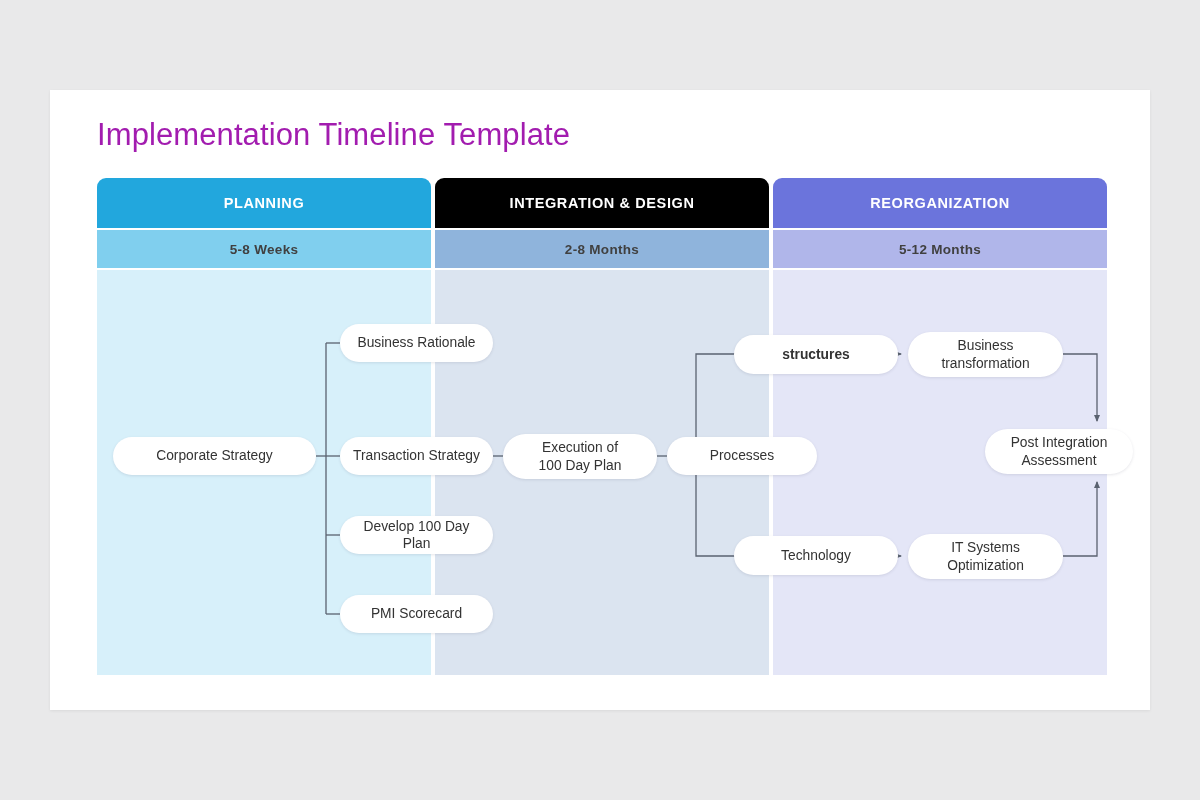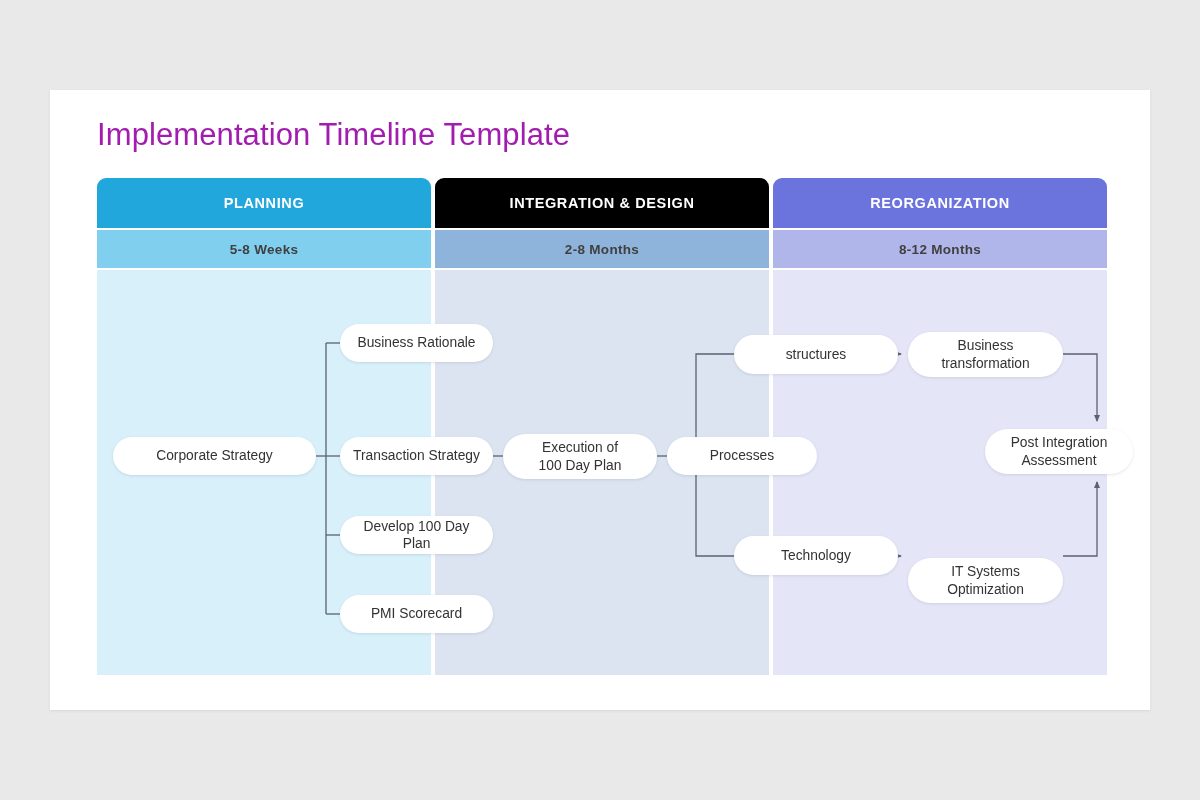--- a/index.html
+++ b/index.html
@@ -139,21 +139,21 @@
       </div>
 
       <div class="col" id="col-integration">
         <div class="col-head" style="background: #000000;">INTEGRATION &amp; DESIGN</div>
         <div class="col-sub" style="background: rgb(143, 180, 220);">2-8 Months</div>
         <div class="col-body" style="background: rgb(219, 228, 240);"></div>
       </div>
 
       <div class="col" id="col-reorg">
         <div class="col-head" style="background: rgb(107, 116, 220);">REORGANIZATION</div>
-        <div class="col-sub" style="background: rgb(176, 182, 234);">8-12 Months</div>
+        <div class="col-sub" style="background: rgb(176, 182, 234);">5-12 Months</div>
         <div class="col-body" style="background: rgb(228, 230, 247);"></div>
       </div>
 
       <svg class="wires" id="wires" viewBox="0 0 1004 497">
         <defs>
           <marker id="ah" markerWidth="7" markerHeight="7" refX="6" refY="3" orient="auto" markerUnits="userSpaceOnUse">
             <path d="M0,0 L7,3 L0,6 z" fill="#5a6270"></path>
           </marker>
         </defs>
         <g id="wire-group" fill="none" stroke-width="1.3" stroke="#5a6270">
@@ -193,28 +193,28 @@
 
       <div class="node" style="left:243px; top:338px; width:153px; height:38px;">Develop 100 Day Plan</div>
 
       <div class="node" style="left:243px; top:417px; width:153px; height:38px;">PMI Scorecard</div>
 
       <div class="node" style="left:406px; top:256px; width:154px; height:45px;">Execution of
 100 Day Plan</div>
 
       <div class="node" style="left:570px; top:259px; width:150px; height:38px;">Processes</div>
 
-      <div class="node" style="left:637px; top:157px; width:164px; height:39px;">structures</div>
+      <div class="node" style="left:637px; top:157px; width:164px; height:39px;font-weight:bold;">structures</div>
 
       <div class="node" style="left:637px; top:358px; width:164px; height:39px;">Technology</div>
 
       <div class="node" style="left:811px; top:154px; width:155px; height:45px;">Business
 transformation</div>
 
-      <div class="node" style="left:811px; top:356px; width:155px; height:45px;margin-top:24px;">IT Systems
+      <div class="node" style="left:811px; top:356px; width:155px; height:45px;">IT Systems
 Optimization</div>
 
       <div class="node" style="left:888px; top:251px; width:148px; height:45px;">Post Integration
 Assessment</div>
 
     </div>
   </div>
 </div>
 
 </body></html>

